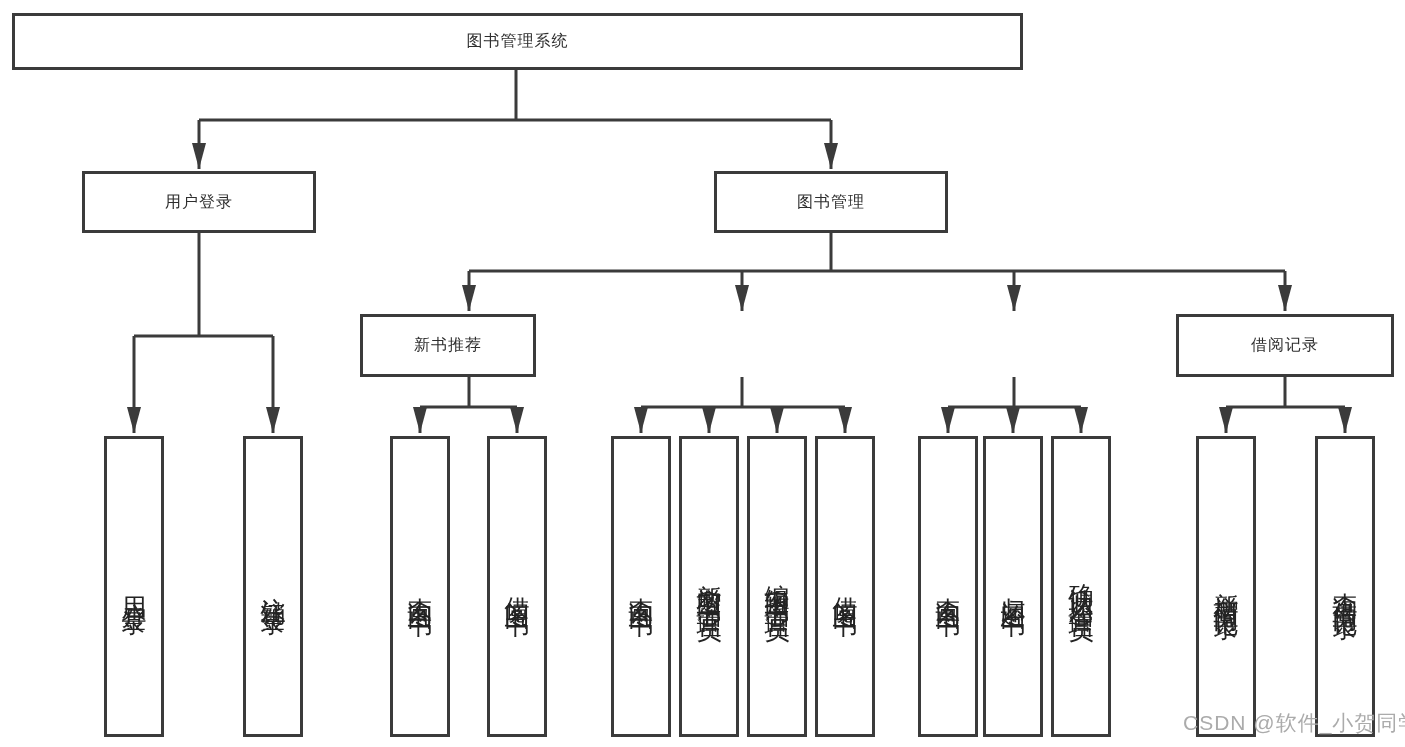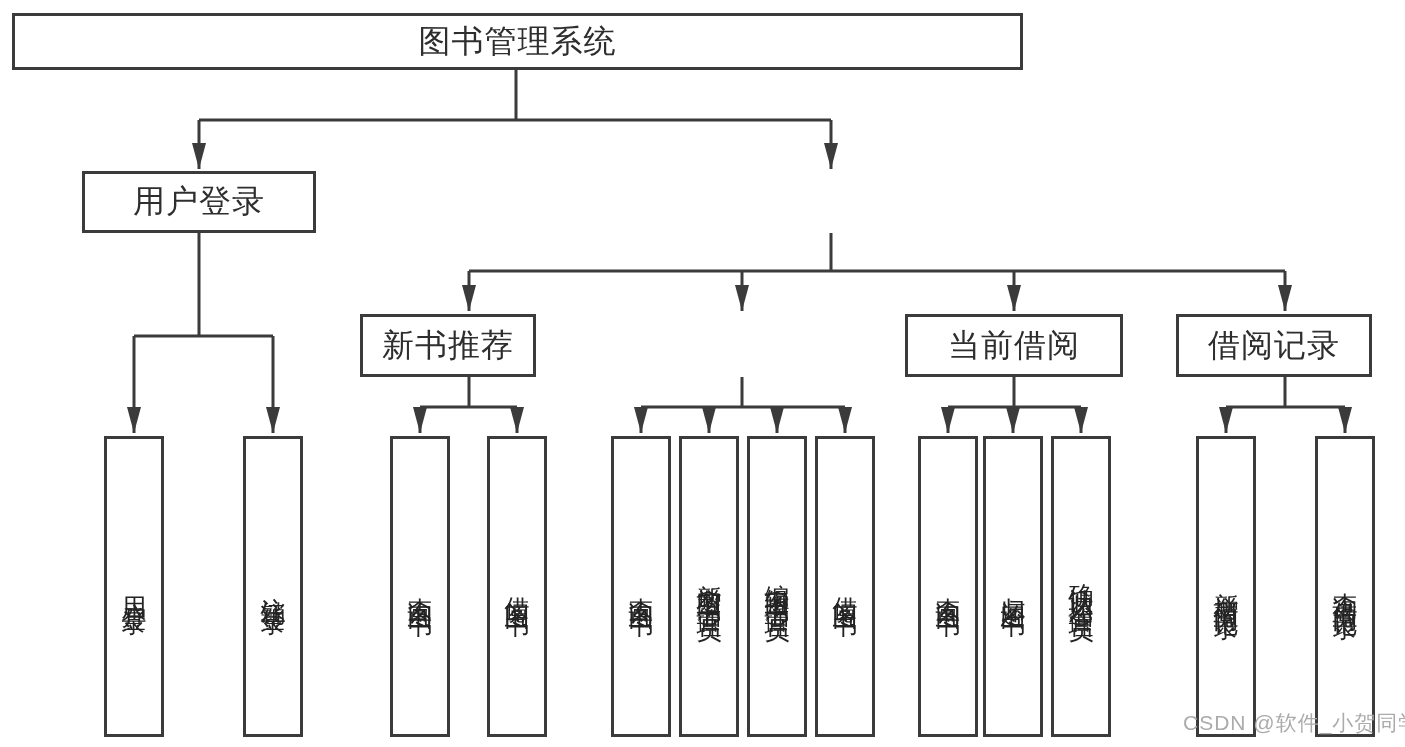--- a/index.html
+++ b/index.html
@@ -26,21 +26,21 @@
     position: absolute;
     box-sizing: border-box;
     background: #ffffff;
     border: 3px solid #3b3b3b;
     display: flex;
     align-items: center;
     justify-content: center;
     color: #2e2e2e;
   }
   .node.h .lbl {
-    font-size: 32px;
+    font-size: 16px;
     letter-spacing: 1px;
     white-space: nowrap;
   }
   .node.v .lbl {
     writing-mode: vertical-rl;
     text-orientation: mixed;
     font-size: 25px;
     letter-spacing: 5px;
     line-height: 1;
     color: #232323;
@@ -103,28 +103,28 @@
     </g>
   </svg>
 
   <div class="node h" style="left:12px;top:13px;width:1011px;height:57px">
     <span class="lbl">图书管理系统</span>
   </div>
 
   <div class="node h" style="left:82px;top:171px;width:234px;height:62px">
     <span class="lbl">用户登录</span>
   </div>
+  <div class="node h" style="left:714px;top:171px;width:234px;height:62px">
+    <span class="lbl">图书管理</span>
+  </div>
 
   <div class="node h" style="left:360px;top:314px;width:176px;height:63px">
     <span class="lbl">新书推荐</span>
   </div>
-  <div class="node h" style="left:905px;top:314px;width:218px;height:63px">
-    <span class="lbl">当前借阅</span>
-  </div>
-  <div class="node h" style="left:1176px;top:314px;width:196px;height:63px">
+  <div class="node h" style="left:1176px;top:314px;width:218px;height:63px">
     <span class="lbl">借阅记录</span>
   </div>
 
   <div class="node v" style="left:104px;top:436px;width:60px;height:301px">
     <span class="lbl">用户登录</span>
   </div>
   <div class="node v" style="left:243px;top:436px;width:60px;height:301px">
     <span class="lbl">注销登录</span>
   </div>
 

